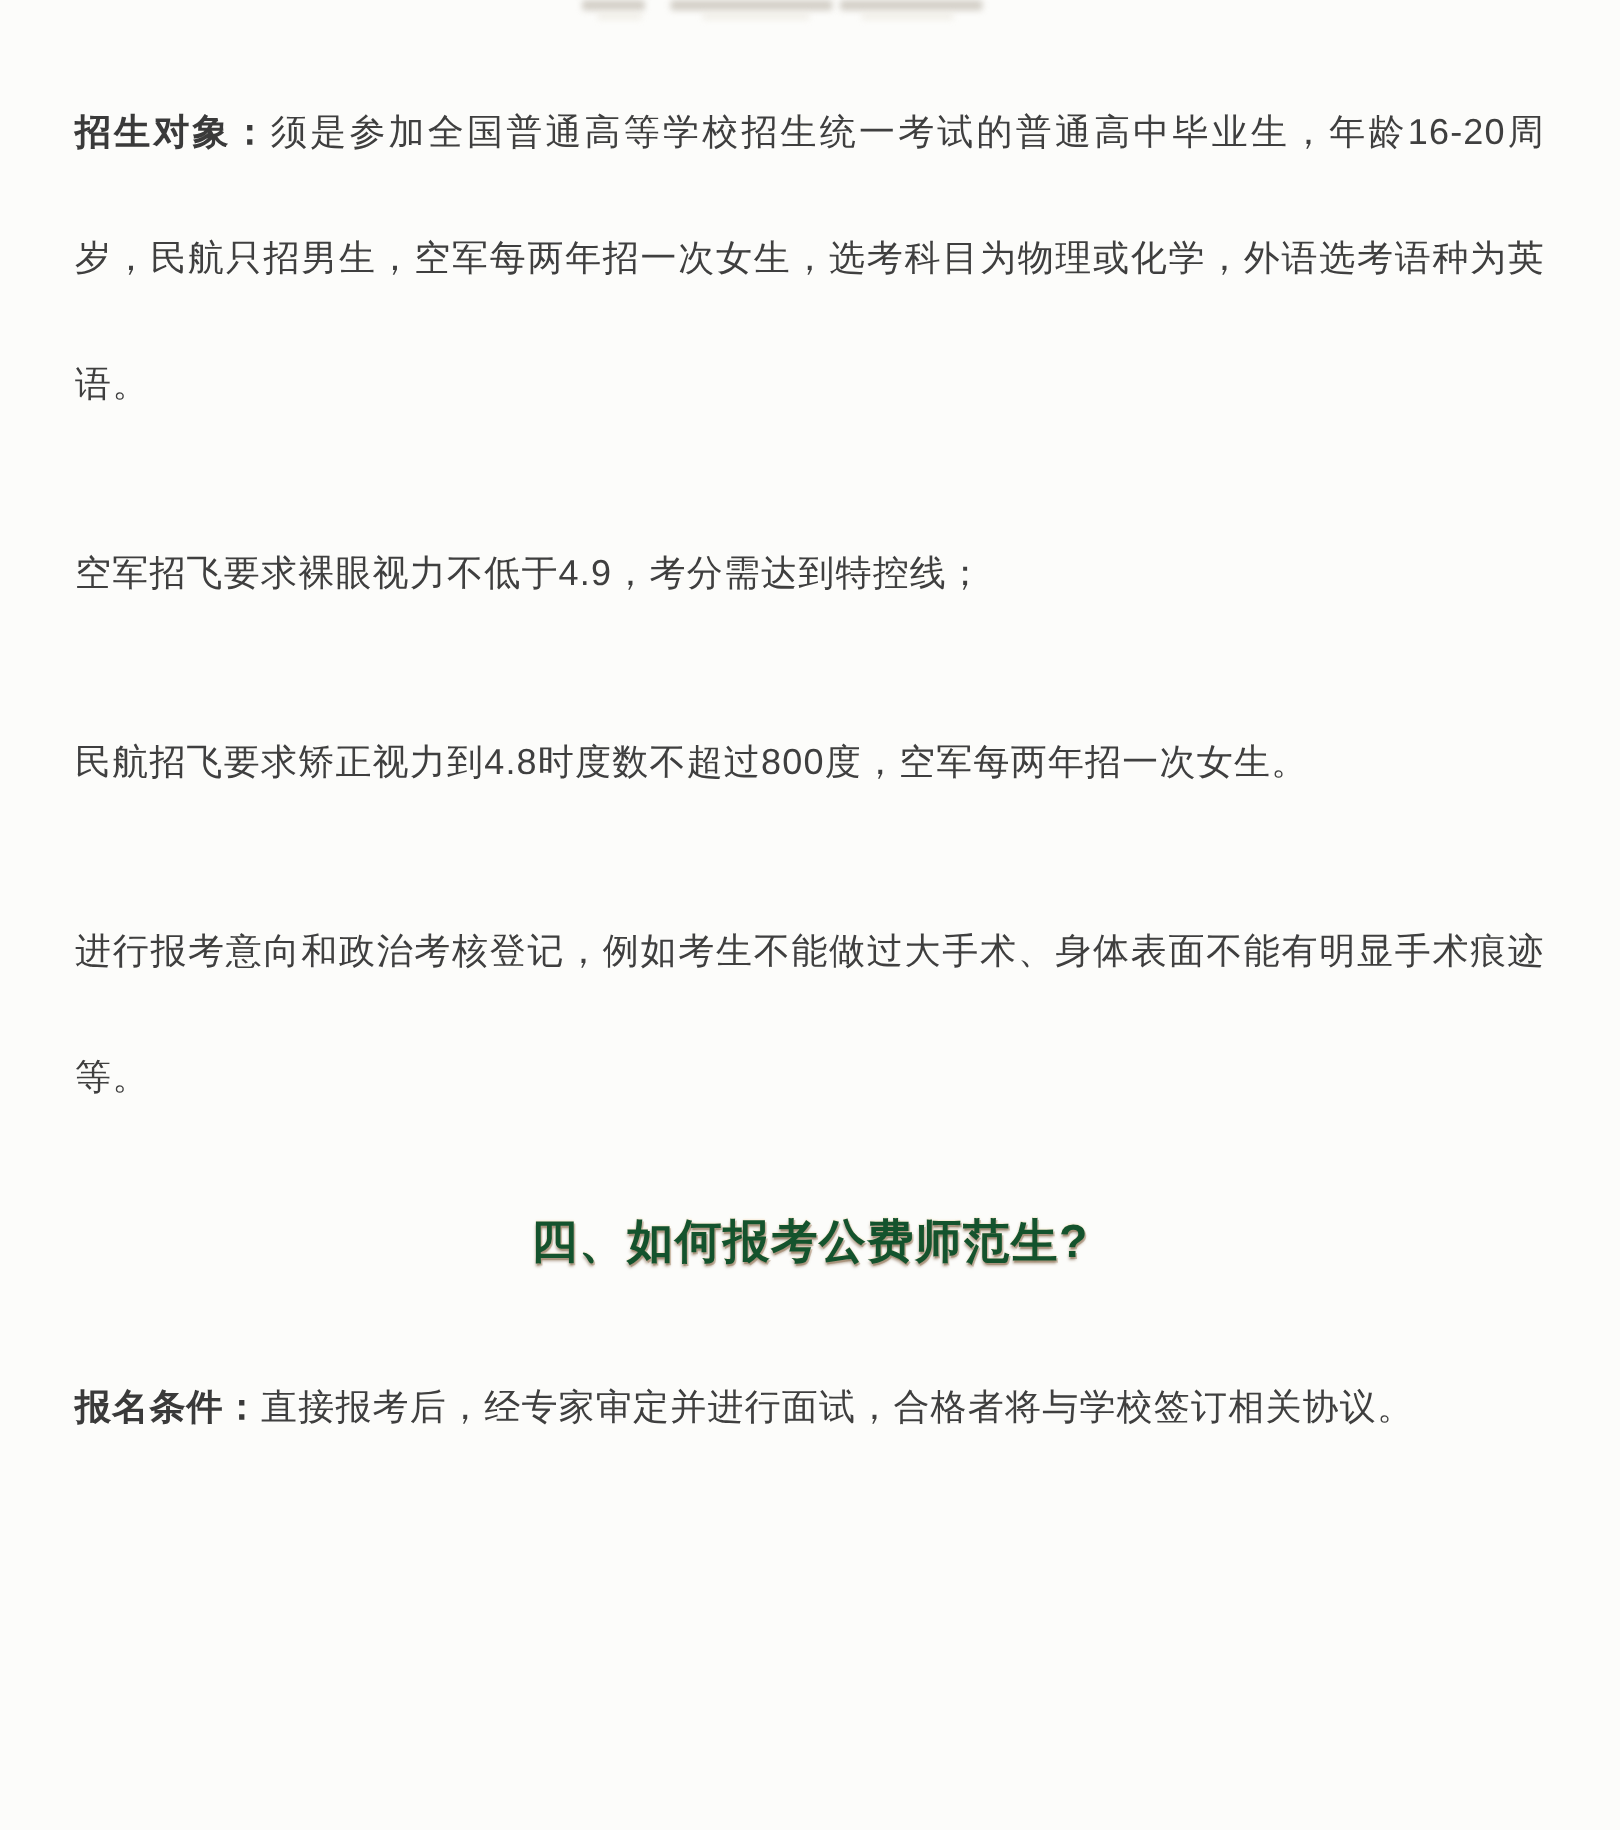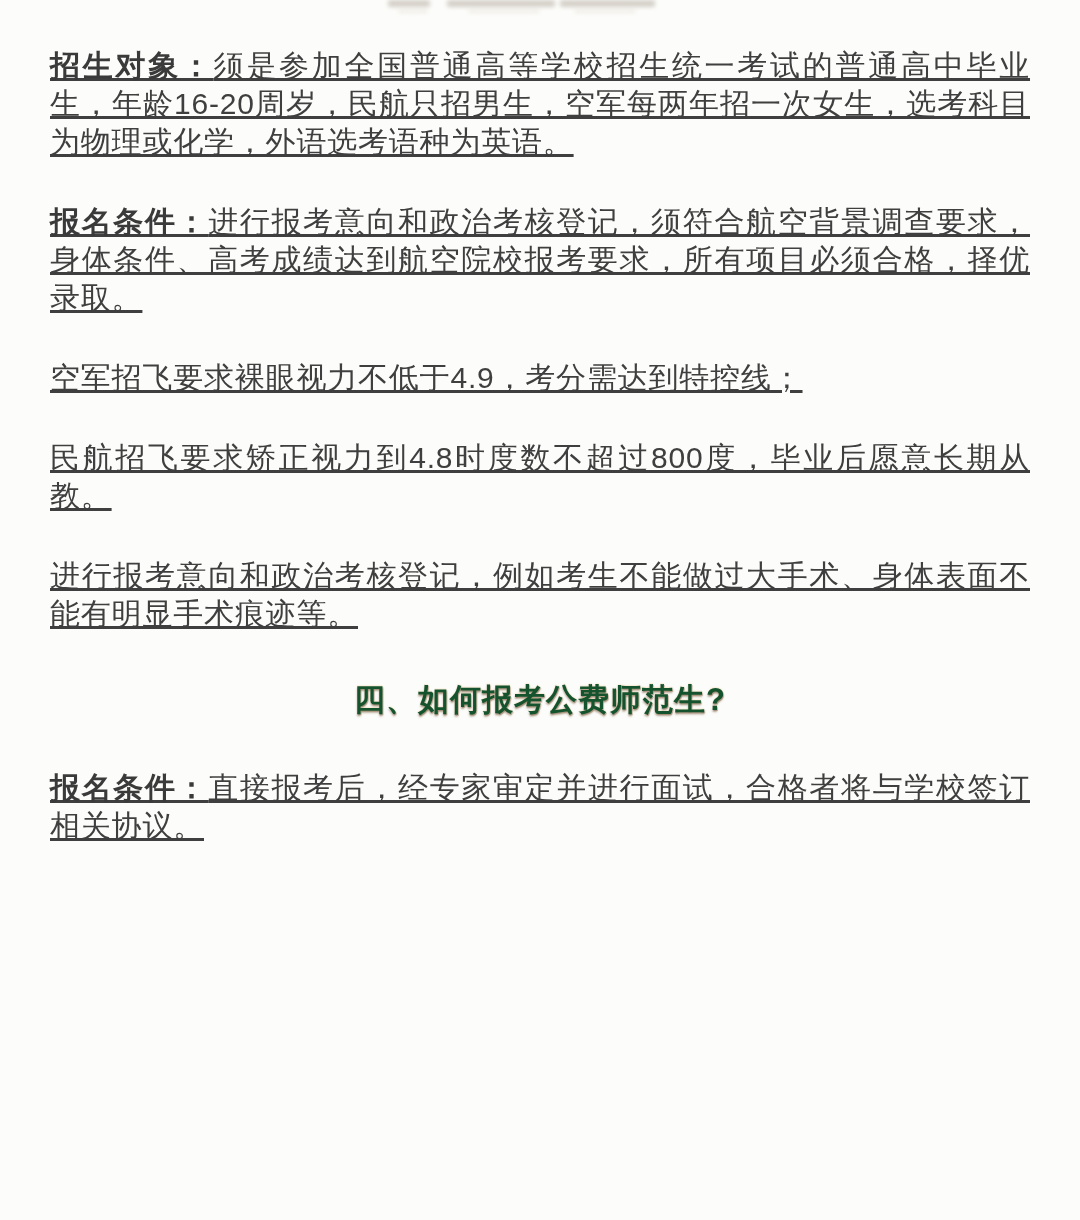--- a/index.html
+++ b/index.html
@@ -26,27 +26,26 @@
     position: absolute; top: 9px; height: 4px;
     background: #e6e1d6; border-radius: 2px;
     filter: blur(2px); opacity: .55;
   }
   .content {
     box-sizing: border-box;
     padding: 47px 50px 0 50px;
   }
   p.para {
     margin: 0 0 42px 0;
-    font-size: 30px;
-    line-height: 38px;
+    font-size: 24px;
+    line-height: 84px;
     letter-spacing: 0.8px;
     text-align: justify;
     text-justify: inter-ideograph;
     color: #3f3f3f;
-    text-decoration: underline;
   }
   p.para .lab { font-weight: 700; color: #3a3a3a; }
   h2.gold-heading {
     margin: 2px 0 44px 0;
     font-size: 31px;
     line-height: 50px;
     font-weight: 700;
     text-align: center;
     letter-spacing: 1px;
     color: #14532d;
@@ -65,25 +64,24 @@
   <div class="smudge" style="left:560px; width:95px;"></div>
   <div class="smudge2" style="left:398px; width:30px;"></div>
   <div class="smudge2" style="left:468px; width:72px;"></div>
   <div class="smudge2" style="left:574px; width:62px;"></div>
 </div>
 
 <div class="content">
 
   <p class="para"><span class="lab">招生对象：</span><span>须是参加全国普通高等学校招生统一考试的普通高中毕业生，年龄16-20周岁，民航只招男生，空军每两年招一次女生，选考科目为物理或化学，外语选考语种为英语。</span></p>
 
-  <p class="para"><span class="lab">报名条件：</span><span>进行报考意向和政治考核登记，须符合航空背景调查要求，身体条件、高考成绩达到航空院校报考要求，所有项目必须合格，择优录取。</span></p>
 
   <p class="para"><span>空军招飞要求裸眼视力不低于4.9，考分需达到特控线；</span></p>
 
-  <p class="para"><span>民航招飞要求矫正视力到4.8时度数不超过800度，毕业后愿意长期从教。</span></p>
+  <p class="para"><span>民航招飞要求矫正视力到4.8时度数不超过800度，空军每两年招一次女生。</span></p>
 
   <p class="para"><span>进行报考意向和政治考核登记，例如考生不能做过大手术、身体表面不能有明显手术痕迹等。</span></p>
 
   <h2 class="gold-heading">四、如何报考公费师范生?</h2>
 
 
   <p class="para"><span class="lab">报名条件：</span><span>直接报考后，经专家审定并进行面试，合格者将与学校签订相关协议。</span></p>
 
 </div>
 

